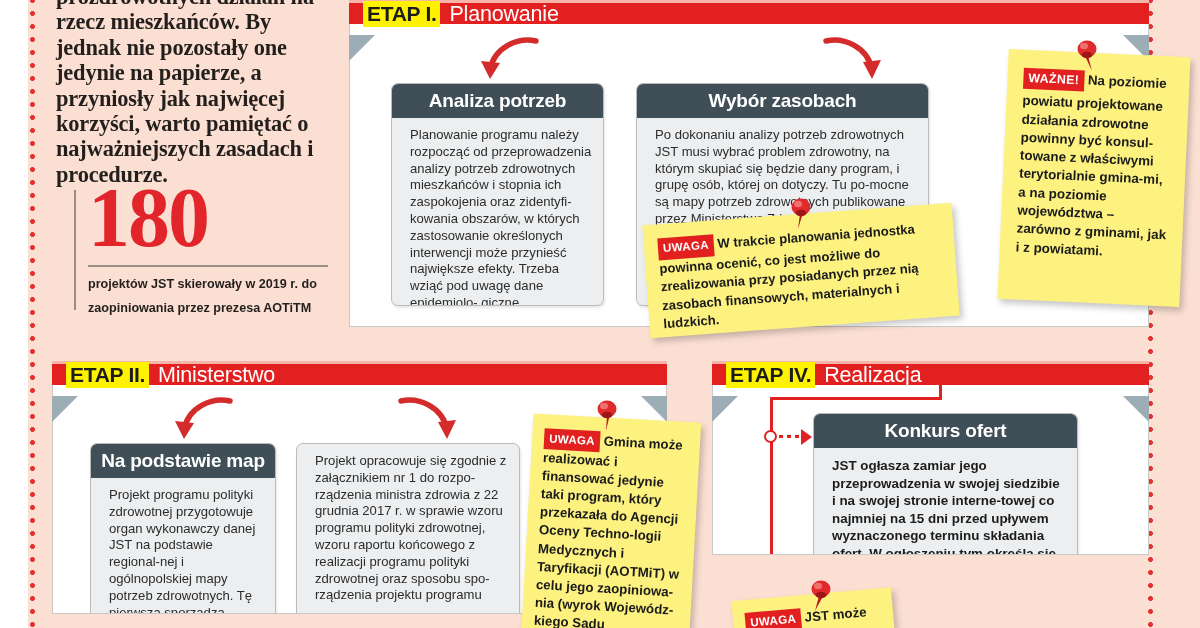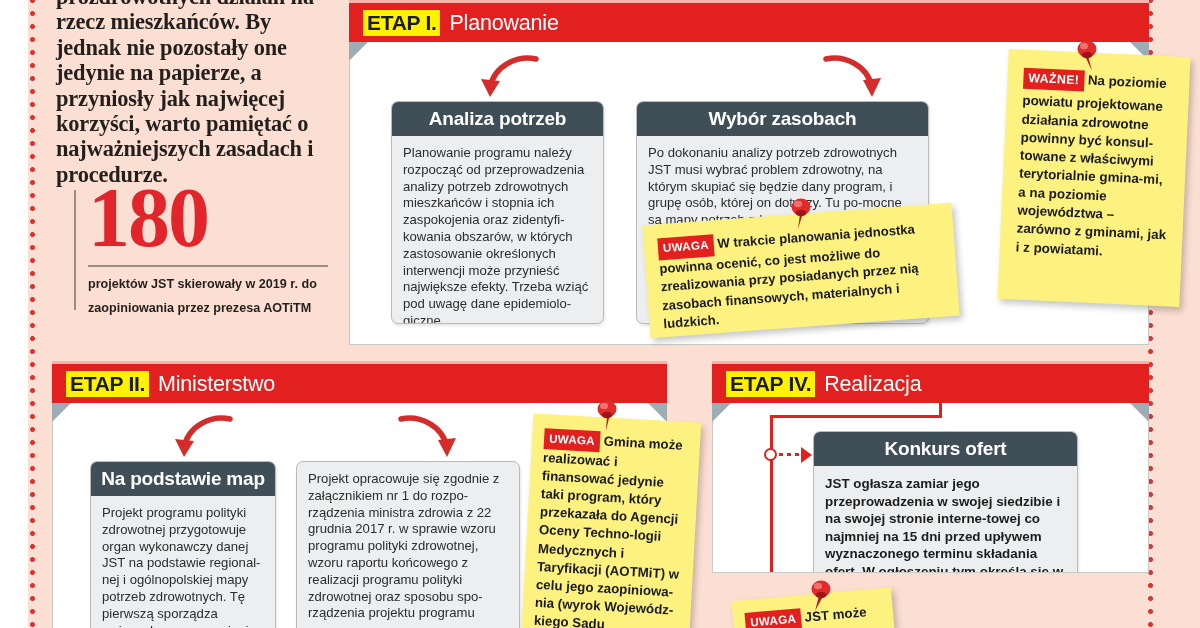--- a/index.html
+++ b/index.html
@@ -76,21 +76,21 @@
     font-weight: bold;
     font-size: 12.6px;
     line-height: 24px;
     color: #231f1d;
   }
 
   
   .panel { position: absolute; }
   .panel-bar {
     position: relative;
-    height: 42px;
+    height: 24px;
     background: #e2201f;
     border-top: 3px solid #f6b4a8;
     display: flex;
     align-items: center;
     padding-left: 14px;
     z-index: 4;
   }
   .etap-tag {
     background: #fff200;
     color: #1b1b1b;
@@ -145,21 +145,21 @@
     background: #3f4e57;
     color: #ffffff;
     font-weight: bold;
     text-align: center;
     font-size: 19px;
     line-height: 19px;
     padding: 7px 4px 8px 4px;
     letter-spacing: -0.2px;
   }
   .card-body {
-    padding: 9px 11px 8px 11px;
+    padding: 9px 11px 8px 18px;
     font-size: 13.1px;
     line-height: 16.8px;
     color: #2c2c2c;
   }
   .card-body.bold {
     font-weight: bold;
     font-size: 13.4px;
     line-height: 17.6px;
     color: #1c1c1c;
   }

